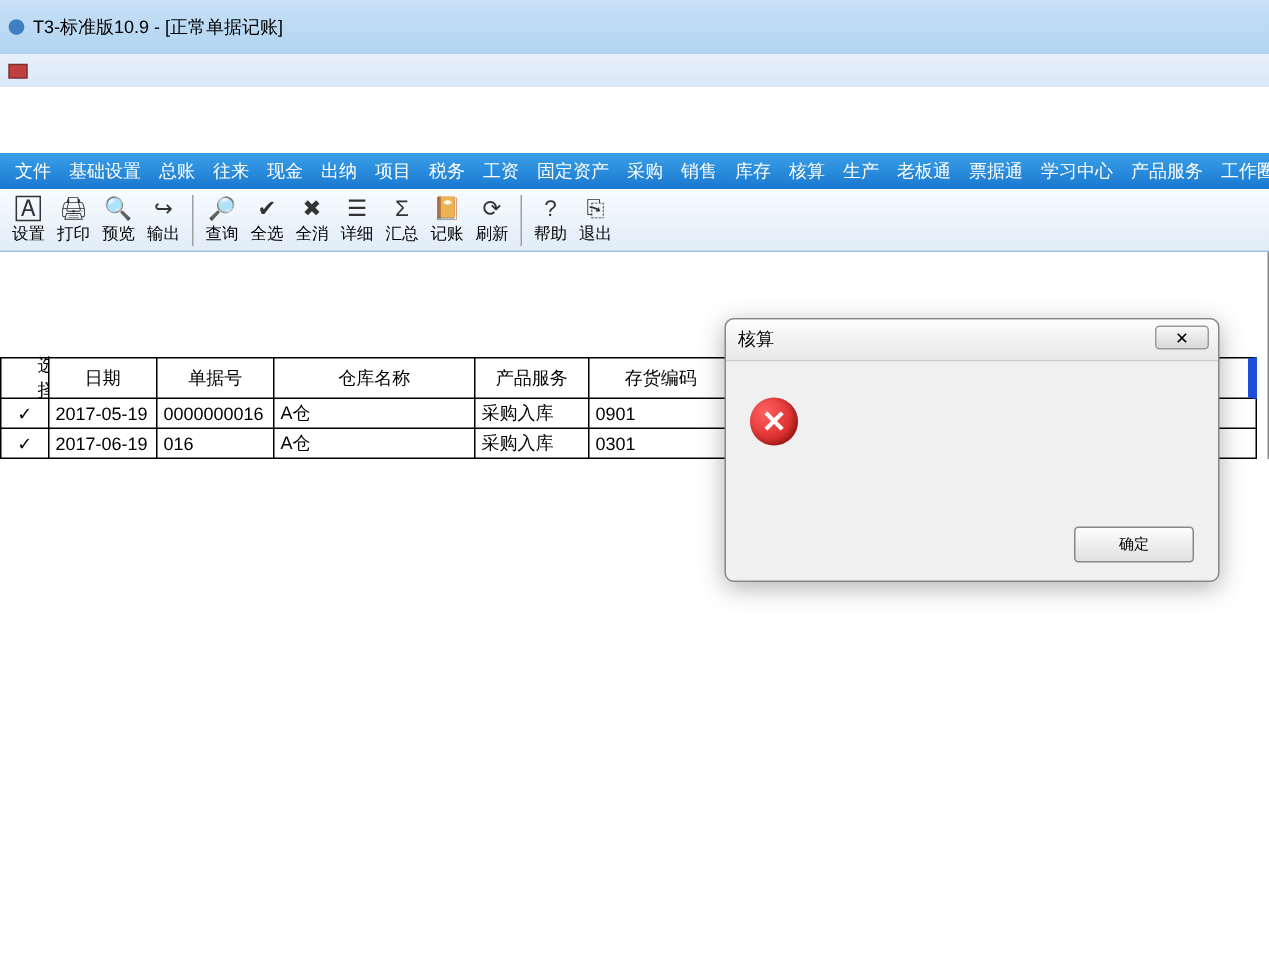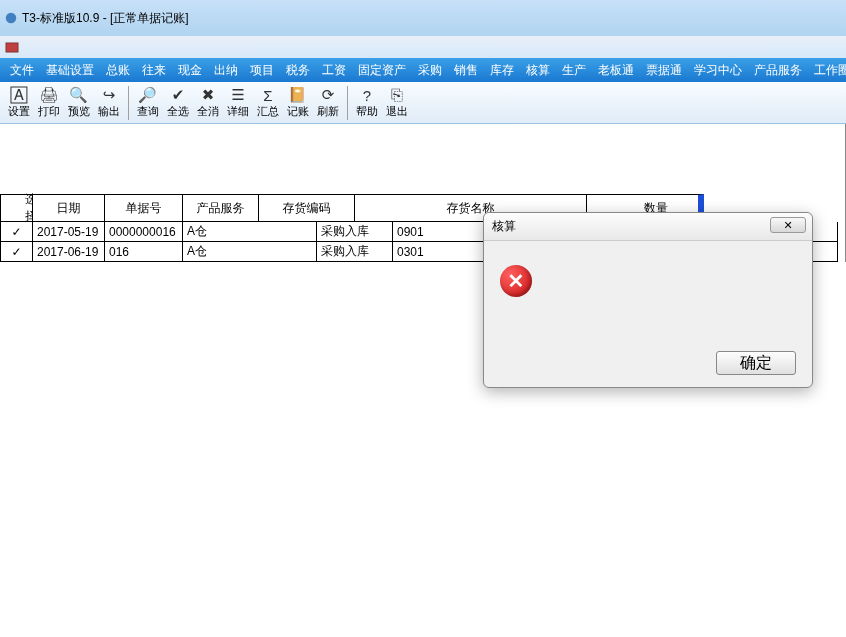--- a/index.html
+++ b/index.html
@@ -24,20 +24,21 @@
   padding: 0 4px;
 }
 .secondary-bar .icon { width: 16px; height: 16px; }
 
 .menubar {
   height: 24px;
   background: linear-gradient(to bottom, #3aa0e8, #1a78d0);
   display: flex;
   align-items: center;
   padding: 0 4px;
+  margin-top: 44px;
 }
 .menubar .menu-item {
   color: #fff;
   font-size: 12px;
   padding: 0 6px;
   cursor: pointer;
   white-space: nowrap;
 }
 
 .toolbar {
@@ -181,21 +182,21 @@
   position: absolute;
   bottom: 12px;
   right: 16px;
 }
 .dialog-ok {
   width: 80px;
   height: 24px;
   background: linear-gradient(to bottom, #fdfdfd, #e0e0e0);
   border: 1px solid #888;
   border-radius: 3px;
-  font-size: 16px;
+  font-size: 10px;
   cursor: pointer;
 }
 </style>
 </head>
 <body>
 
 <div class="titlebar">
   <svg class="icon" viewBox="0 0 16 16">
       <circle cx="8" cy="8" r="6" fill="#4080c0"></circle>
     </svg>
@@ -288,20 +289,21 @@
     </div>
   </div>
 
 <div class="content-gap"></div>
 
 <div class="grid-area">
   <div class="grid-header">
     <div class="cell w-sel">选择</div>
     <div class="cell w-date">日期</div>
     <div class="cell w-doc">单据号</div>
+    <div class="cell w-wh">仓库名称</div>
     <div class="cell w-type">产品服务</div>
     <div class="cell w-code">存货编码</div>
     <div class="cell w-name">存货名称</div>
     <div class="cell w-qty">数量</div>
   </div>
   <div id="grid-body">
       <div class="grid-row">
         <div class="cell w-sel" style="justify-content: center;">
           <span class="checkmark">✓</span>
         </div>

